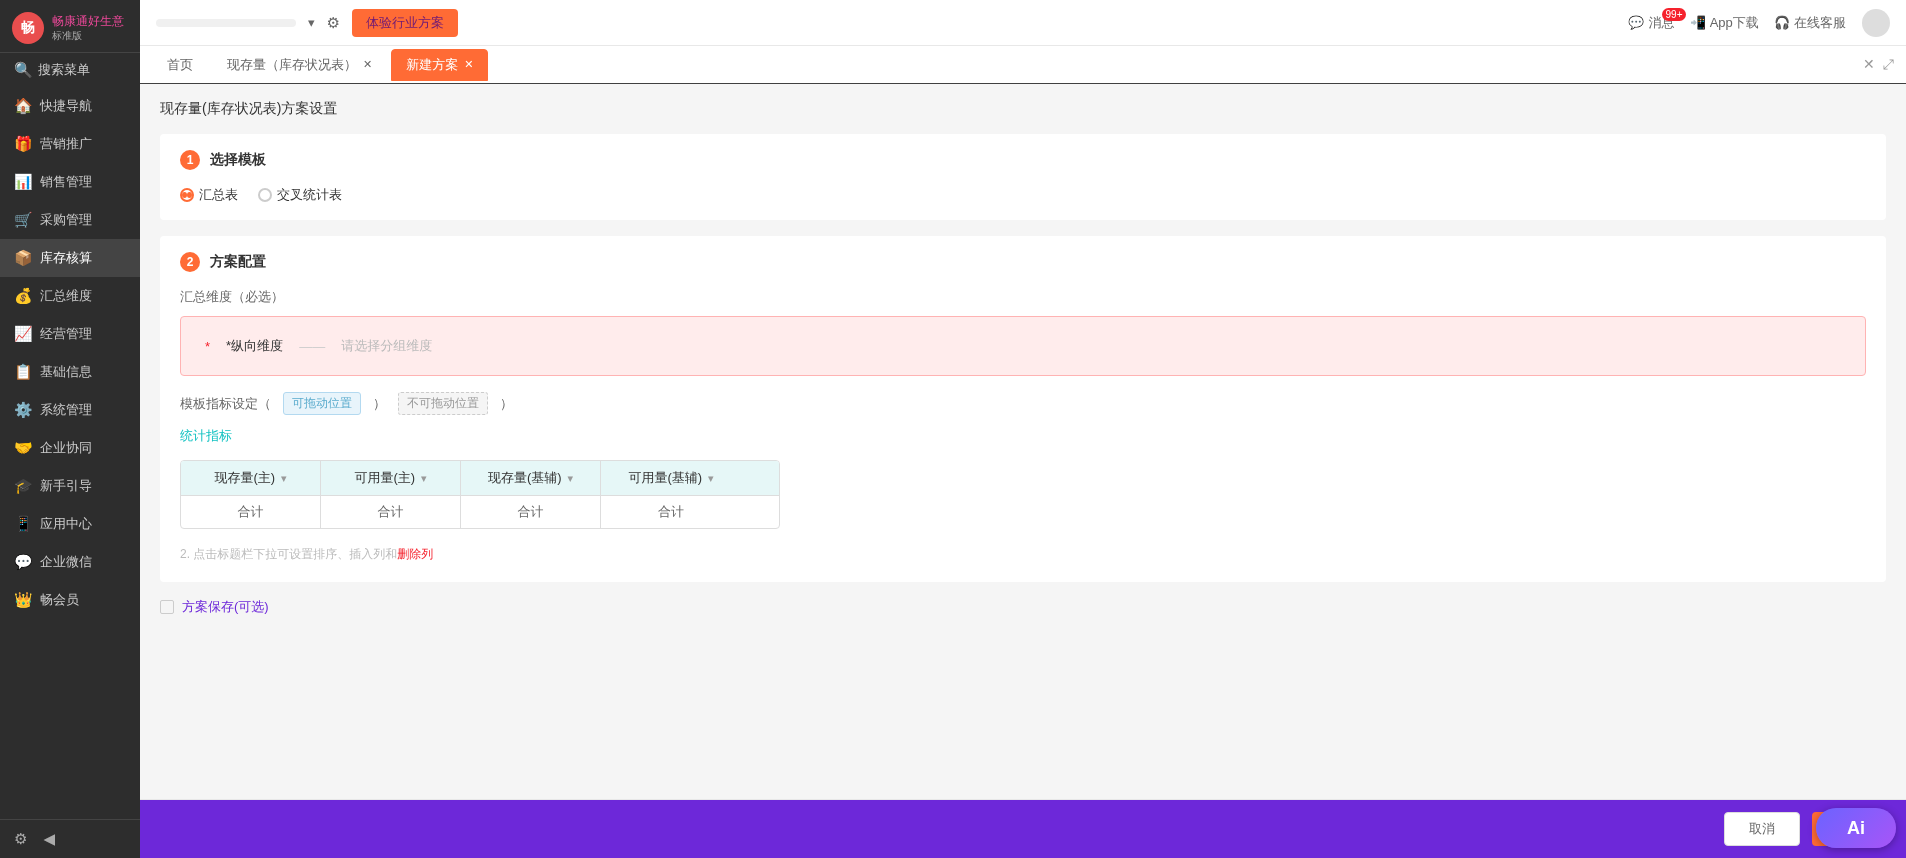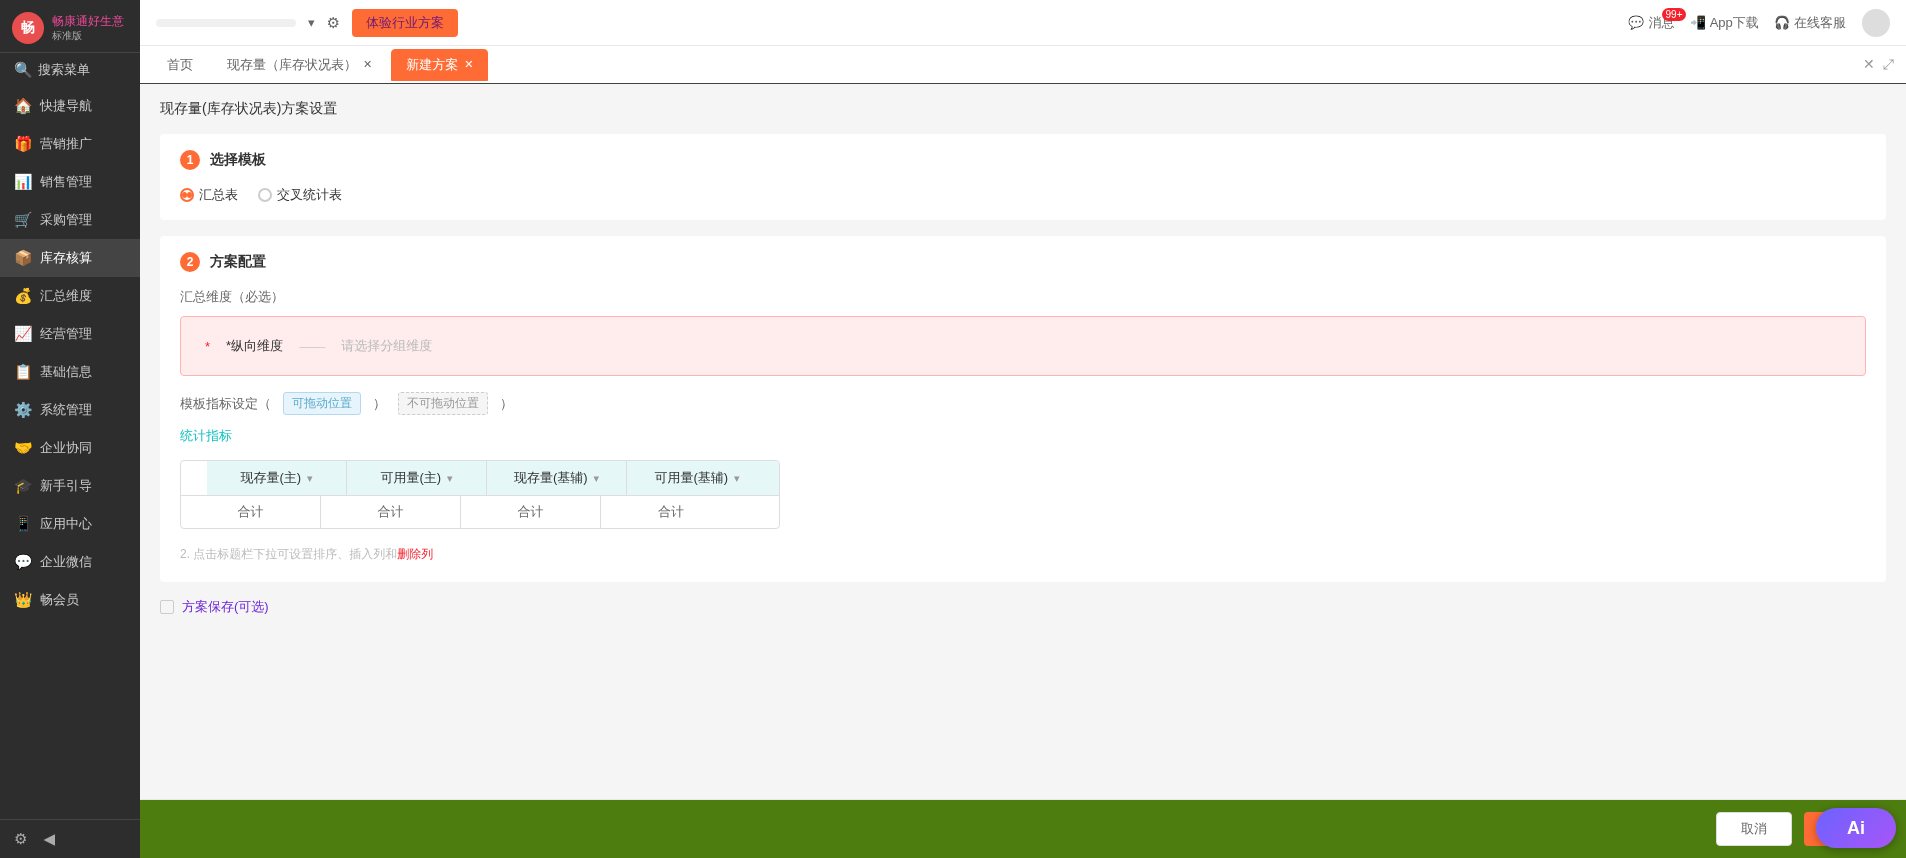--- a/index.html
+++ b/index.html
@@ -198,21 +198,21 @@
       background: #f5f5f5;
       border: 1px dashed #ccc;
       border-radius: 3px;
       padding: 2px 8px;
       font-size: 12px;
       color: #999;
     }
     .stats-label { color: #13c2c2; font-size: 13px; }
 
     .stats-table { border: 1px solid #ddd; border-radius: 4px; overflow: hidden; display: inline-block; min-width: 600px; }
-    .stats-table-header { display: flex; background: #e6f7f7; margin-left: 26px; }
+    .stats-table-header { display: flex; background: #e6f7f7; }
     .stats-table-row { display: flex; }
     .stats-col {
       min-width: 140px;
       padding: 8px 12px;
       display: flex; align-items: center; justify-content: center;
       gap: 6px;
       border-right: 1px solid #ddd;
       font-size: 13px;
       color: #333;
     }
@@ -231,23 +231,23 @@
 
     .tips-section { margin-top: 12px; font-size: 12px; color: #bbb; line-height: 1.8; }
     .tips-section span { color: #f5222d; }
 
     
     .save-option { display: flex; align-items: center; gap: 8px; font-size: 13px; color: #6d28d9; margin-top: 4px; }
     .checkbox { width: 14px; height: 14px; border: 1px solid #ccc; border-radius: 2px; cursor: pointer; }
 
     
     .footer {
-      background: #4d7c0f;
+      background: #6d28d9;
       border-top: 1px solid #e8e8e8;
-      padding: 12px 28px;
+      padding: 12px 20px;
       display: flex; justify-content: flex-end; gap: 12px;
       flex-shrink: 0;
     }
     .btn-cancel {
       padding: 7px 24px;
       border: 1px solid #ddd;
       border-radius: 4px;
       background: #fff;
       font-size: 13px;
       color: #666;

